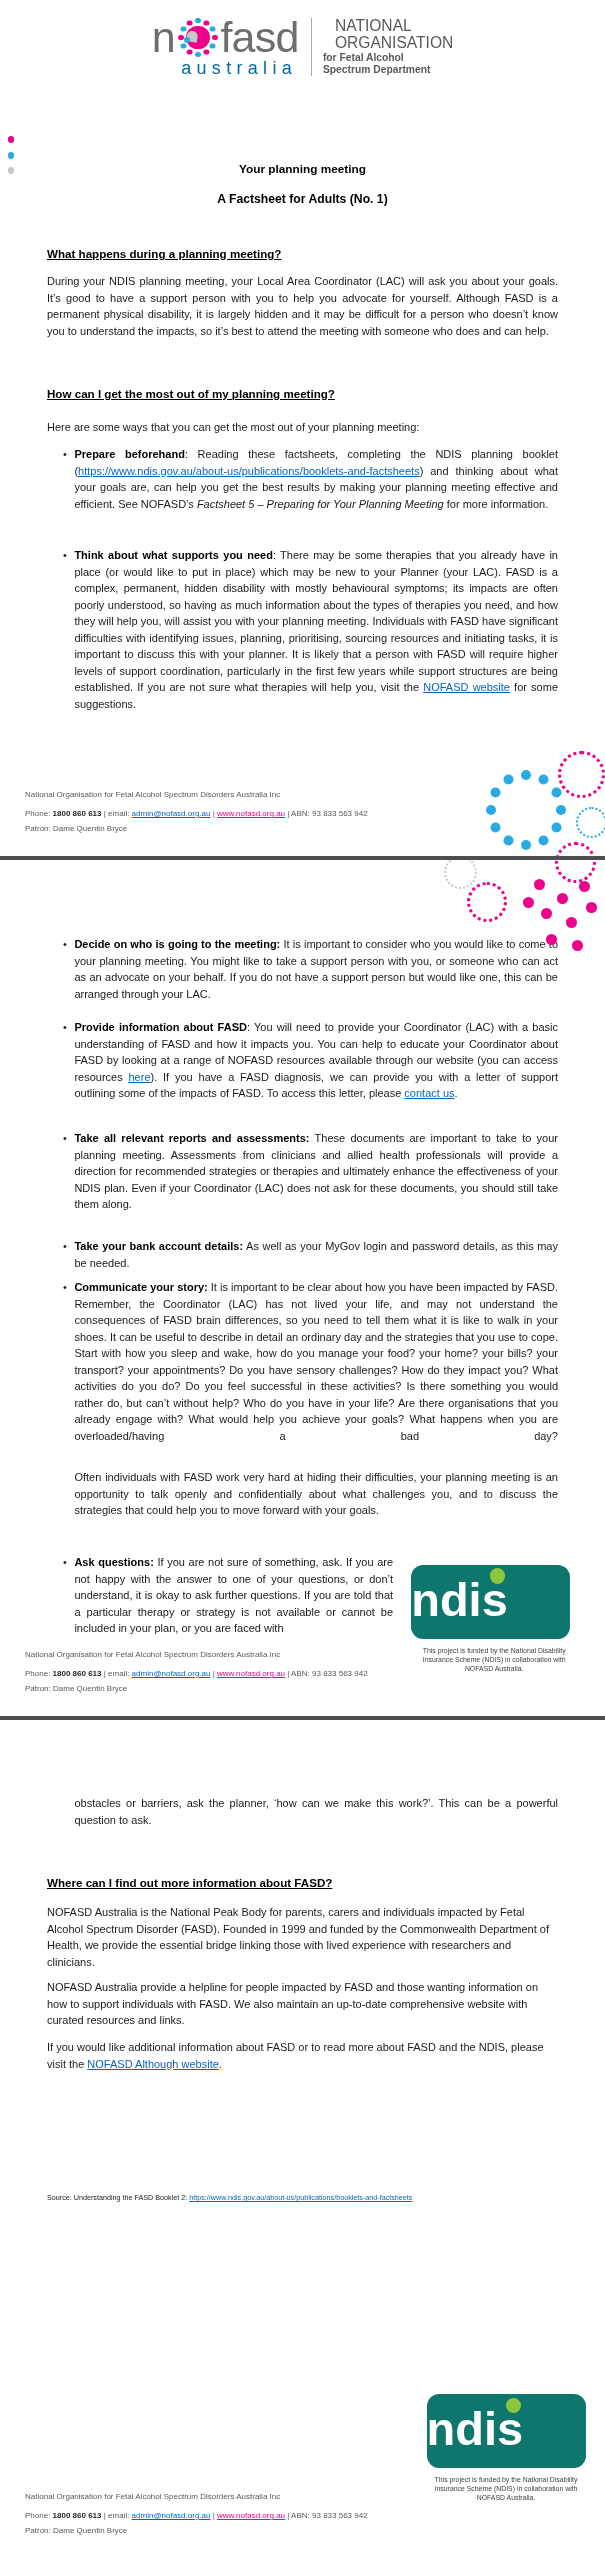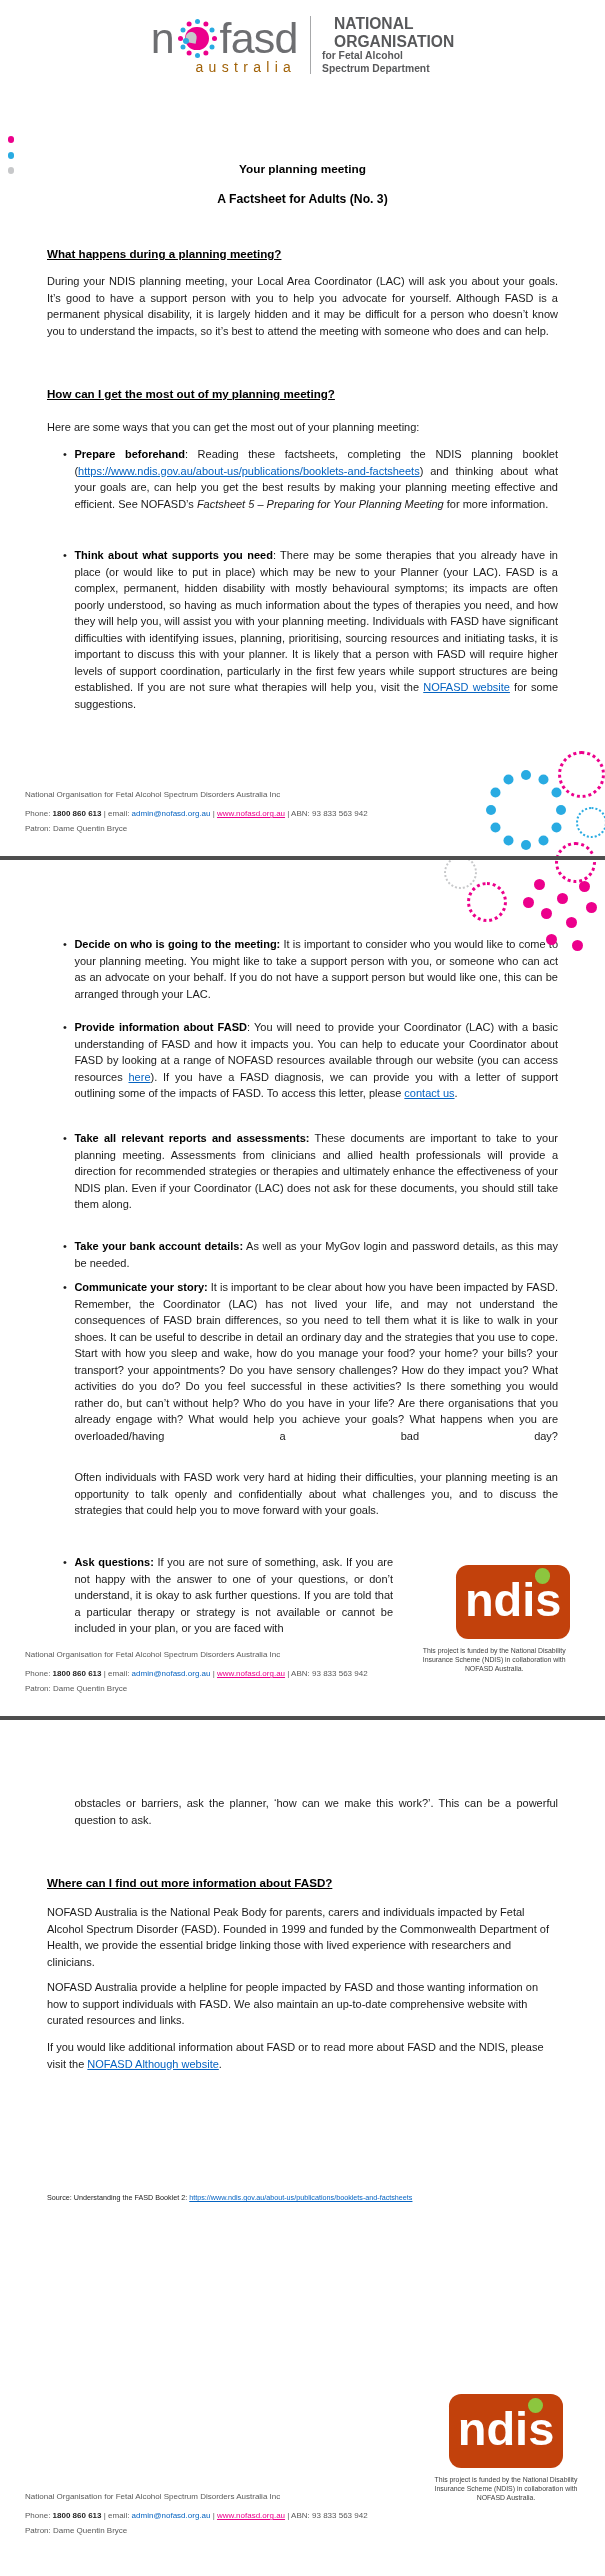--- a/index.html
+++ b/index.html
@@ -18,24 +18,24 @@
              align-items:center;}
   .logo-o{width:41px;height:41px;position:relative;display:inline-block;margin:0 2.3px;}
   .o-ring{position:absolute;left:18.3px;top:18.3px;width:5.3px;height:5.3px;border-radius:50%;background:transparent;
     box-shadow:17px 0 0 0 #EC008C,14.5px 8.4px 0 0 #29ABE2,8.4px 14.5px 0 0 #EC008C,0 17px 0 0 #29ABE2,
     -8.4px 14.5px 0 0 #EC008C,-14.5px 8.4px 0 0 #29ABE2,-17px 0 0 0 #EC008C,-14.5px -8.4px 0 0 #29ABE2,
     -8.4px -14.5px 0 0 #EC008C,0 -17px 0 0 #29ABE2,8.4px -14.5px 0 0 #EC008C,14.5px -8.4px 0 0 #29ABE2;}
   .o-center{position:absolute;left:9.1px;top:9.1px;width:23.6px;height:23.6px;background:#EC008C;border-radius:50%;}
   .o-leaf{position:absolute;left:10px;top:14.5px;width:10.7px;height:10.7px;background:#C7C8CA;
           border-radius:50% 0 50% 50%;transform:rotate(100deg);}
   .o-cyandot{position:absolute;left:6.9px;top:20.6px;width:6.1px;height:6.1px;background:#29ABE2;border-radius:50%;}
-  .logo-sub{font-size:14px;letter-spacing:5.3px;color:#a16207;margin-top:-1.5px;padding-right:1.5px;}
+  .logo-sub{font-size:18px;letter-spacing:5.3px;color:#0369a1;margin-top:-1.5px;padding-right:1.5px;}
   .logo-div{width:1.5px;height:58px;background:#A7A8AA;margin:0 10.7px 0 12.2px;}
   .logo-right{text-align:left;}
-  .lr1{font-size:15.6px;font-weight:bold;color:#58595B;line-height:17.5px;letter-spacing:0px;margin-left:12px;}
+  .lr1{font-size:15.6px;font-weight:normal;color:#58595B;line-height:17.5px;letter-spacing:0px;margin-left:12px;}
   .lr2{font-size:10.3px;font-weight:bold;color:#58595B;line-height:12.6px;}
 
   
   .edge-dot{position:absolute;left:7.6px;width:6.9px;height:6.9px;border-radius:50%;}
   .cluster{position:absolute;left:427px;top:751px;width:178px;height:210px;z-index:2;}
   .cyan-ring{position:absolute;left:94px;top:54px;width:10px;height:10px;border-radius:50%;background:transparent;
     box-shadow:35px 0 0 0 #29ABE2,30.5px 17.5px 0 0 #29ABE2,17.5px 30.5px 0 0 #29ABE2,0 35px 0 0 #29ABE2,
     -17.5px 30.5px 0 0 #29ABE2,-30.5px 17.5px 0 0 #29ABE2,-35px 0 0 0 #29ABE2,-30.5px -17.5px 0 0 #29ABE2,
     -17.5px -30.5px 0 0 #29ABE2,0 -35px 0 0 #29ABE2,17.5px -30.5px 0 0 #29ABE2,30.5px -17.5px 0 0 #29ABE2;}
   .dotring{position:absolute;border-radius:50%;}
@@ -65,26 +65,26 @@
   .jlast{text-align-last:justify;}
   b.lead{font-weight:bold;color:#000;}
   i.em{font-style:italic;}
   .lnk{color:#0563C1;text-decoration:underline;cursor:pointer;}
 
   
   .footer{position:absolute;left:25px;font-size:8px;color:#595959;line-height:10px;}
   .f-org{margin-bottom:9.1px;}
   .f-phoneline{margin-bottom:4.6px;}
   .f-phone{font-weight:bold;color:#1f1f1f;}
-  .f-link{color:#0563C1;cursor:pointer;}
+  .f-link{color:#0563C1;text-decoration:underline;cursor:pointer;}
   .f-link-pink{color:#EC008C;text-decoration:underline;cursor:pointer;}
 
   
-  .ndis-box{width:114px;height:74px;background:#c2410c;border-radius:12.2px;position:relative;
-            text-align:center;}
+  .ndis-box{width:159px;height:74px;background:#0f766e;border-radius:12.2px;position:relative;
+            }
   .ndis-text{color:#fff;font-weight:bold;font-size:47px;line-height:70px;letter-spacing:0;}
   .ndis-dot{position:absolute;left:79px;top:3.8px;width:15.2px;height:15.2px;background:#8CC63F;
             border-radius:50%;}
   .ndis-cap{width:152px;margin-top:6.9px;font-size:6.9px;line-height:9.1px;color:#3d3d3d;
             text-align:center;}
   .ndis-float{float:right;width:168px;margin:10.7px -12.2px 4.6px 9.1px;display:flex;
               flex-direction:column;align-items:flex-end;}
   .ndis-float .ndis-cap{text-align:center;}
   .ndis-abs{position:absolute;right:23px;top:674px;width:152px;display:flex;
             flex-direction:column;align-items:center;}
@@ -119,21 +119,21 @@
         <div class="lr2">for Fetal Alcohol</div>
         <div class="lr2">Spectrum Department</div>
       </div>
     </div>
 
     <div class="edge-dot" style="top:136px;background:#EC008C;"></div>
     <div class="edge-dot" style="top:152px;background:#29ABE2;"></div>
     <div class="edge-dot" style="top:167px;background:#C7C8CA;"></div>
 
     <div class="title" id="t1">Your planning meeting</div>
-    <div class="title" id="t2">A Factsheet for Adults (No. 3)</div>
+    <div class="title" id="t2">A Factsheet for Adults (No. 1)</div>
 
     <div class="h" style="top:247px;">What happens during a planning meeting?</div>
 
     <div class="p" style="top:273px;">During your NDIS planning meeting, your Local Area Coordinator (LAC) will ask you about your goals. It’s good to have a support person with you to help you advocate for yourself. Although FASD is a permanent physical disability, it is largely hidden and it may be difficult for a person who doesn’t know you to understand the impacts, so it’s best to attend the meeting with someone who does and can help.</div>
 
     <div class="h" style="top:387px;">How can I get the most out of my planning meeting?</div>
 
     <div class="p left" style="top:419px;">Here are some ways that you can get the most out of your planning meeting:</div>
 
     <div class="bullet" style="top:446px;">

